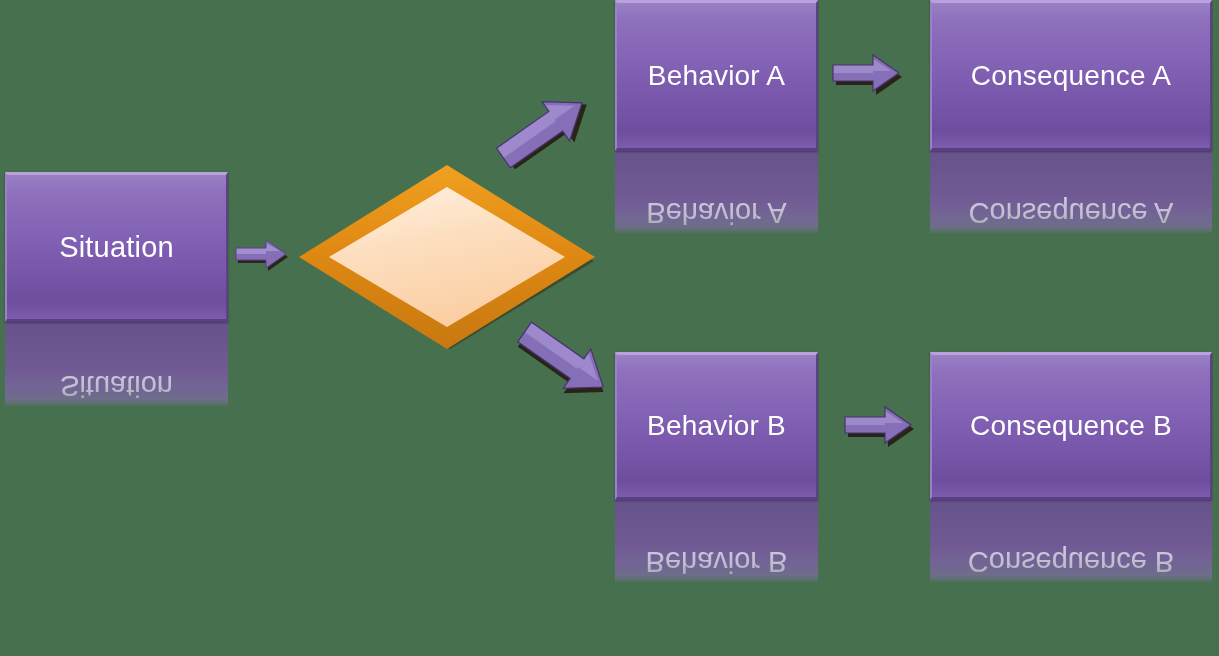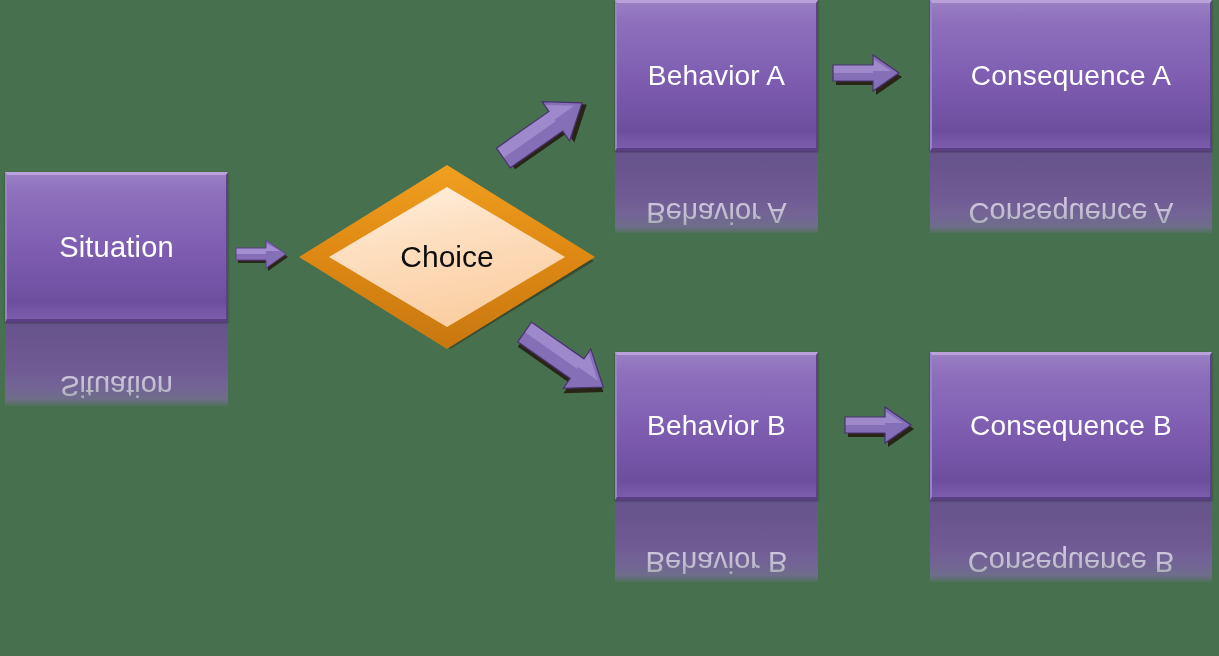--- a/index.html
+++ b/index.html
@@ -116,21 +116,20 @@
         <linearGradient id="gd-edge" x1="0" y1="0" x2="0" y2="1">
           <stop offset="0%" stop-color="#F0A020"></stop>
           <stop offset="45%" stop-color="#E08A14"></stop>
           <stop offset="100%" stop-color="#C87810"></stop>
         </linearGradient>
       </defs>
       <polygon points="150,6 294,94 150,182 6,94" fill="#2c1f0c" opacity="0.45" transform="translate(3,4)"></polygon>
       <polygon points="150,2 298,94 150,186 2,94" fill="url(#gd-edge)"></polygon>
       <polygon points="150,24 268,94 150,164 32,94" fill="url(#gd-fill)"></polygon>
     </svg>
-    <div class="clabel">Choice</div>
   </div>
 
   <div class="arrow" style="left:516px;top:126px;width:110px;height:100px;transform:rotate(-35deg);transform-origin:0 50%;">
     <svg width="110" height="60" viewBox="0 0 110 60">
       <g transform="translate(3,4)">
         <path d="M0,16 L64,16 L64,4 L96,28 L64,52 L64,40 L0,40 Z" fill="#241a10" opacity="0.88"></path>
       </g>
       <path d="M0,16 L64,16 L64,4 L96,28 L64,52 L64,40 L0,40 Z" fill="#8570b8"></path>
       <path d="M0,16 L64,16 L64,8 L88,26 L64,26 L64,28 L0,28 Z" fill="#a390d0" opacity="0.8"></path>
       <path d="M0,16 L64,16 L64,4 L96,28 L64,52 L64,40 L0,40 Z" fill="none" stroke="#4a3270" stroke-width="1.2"></path>

